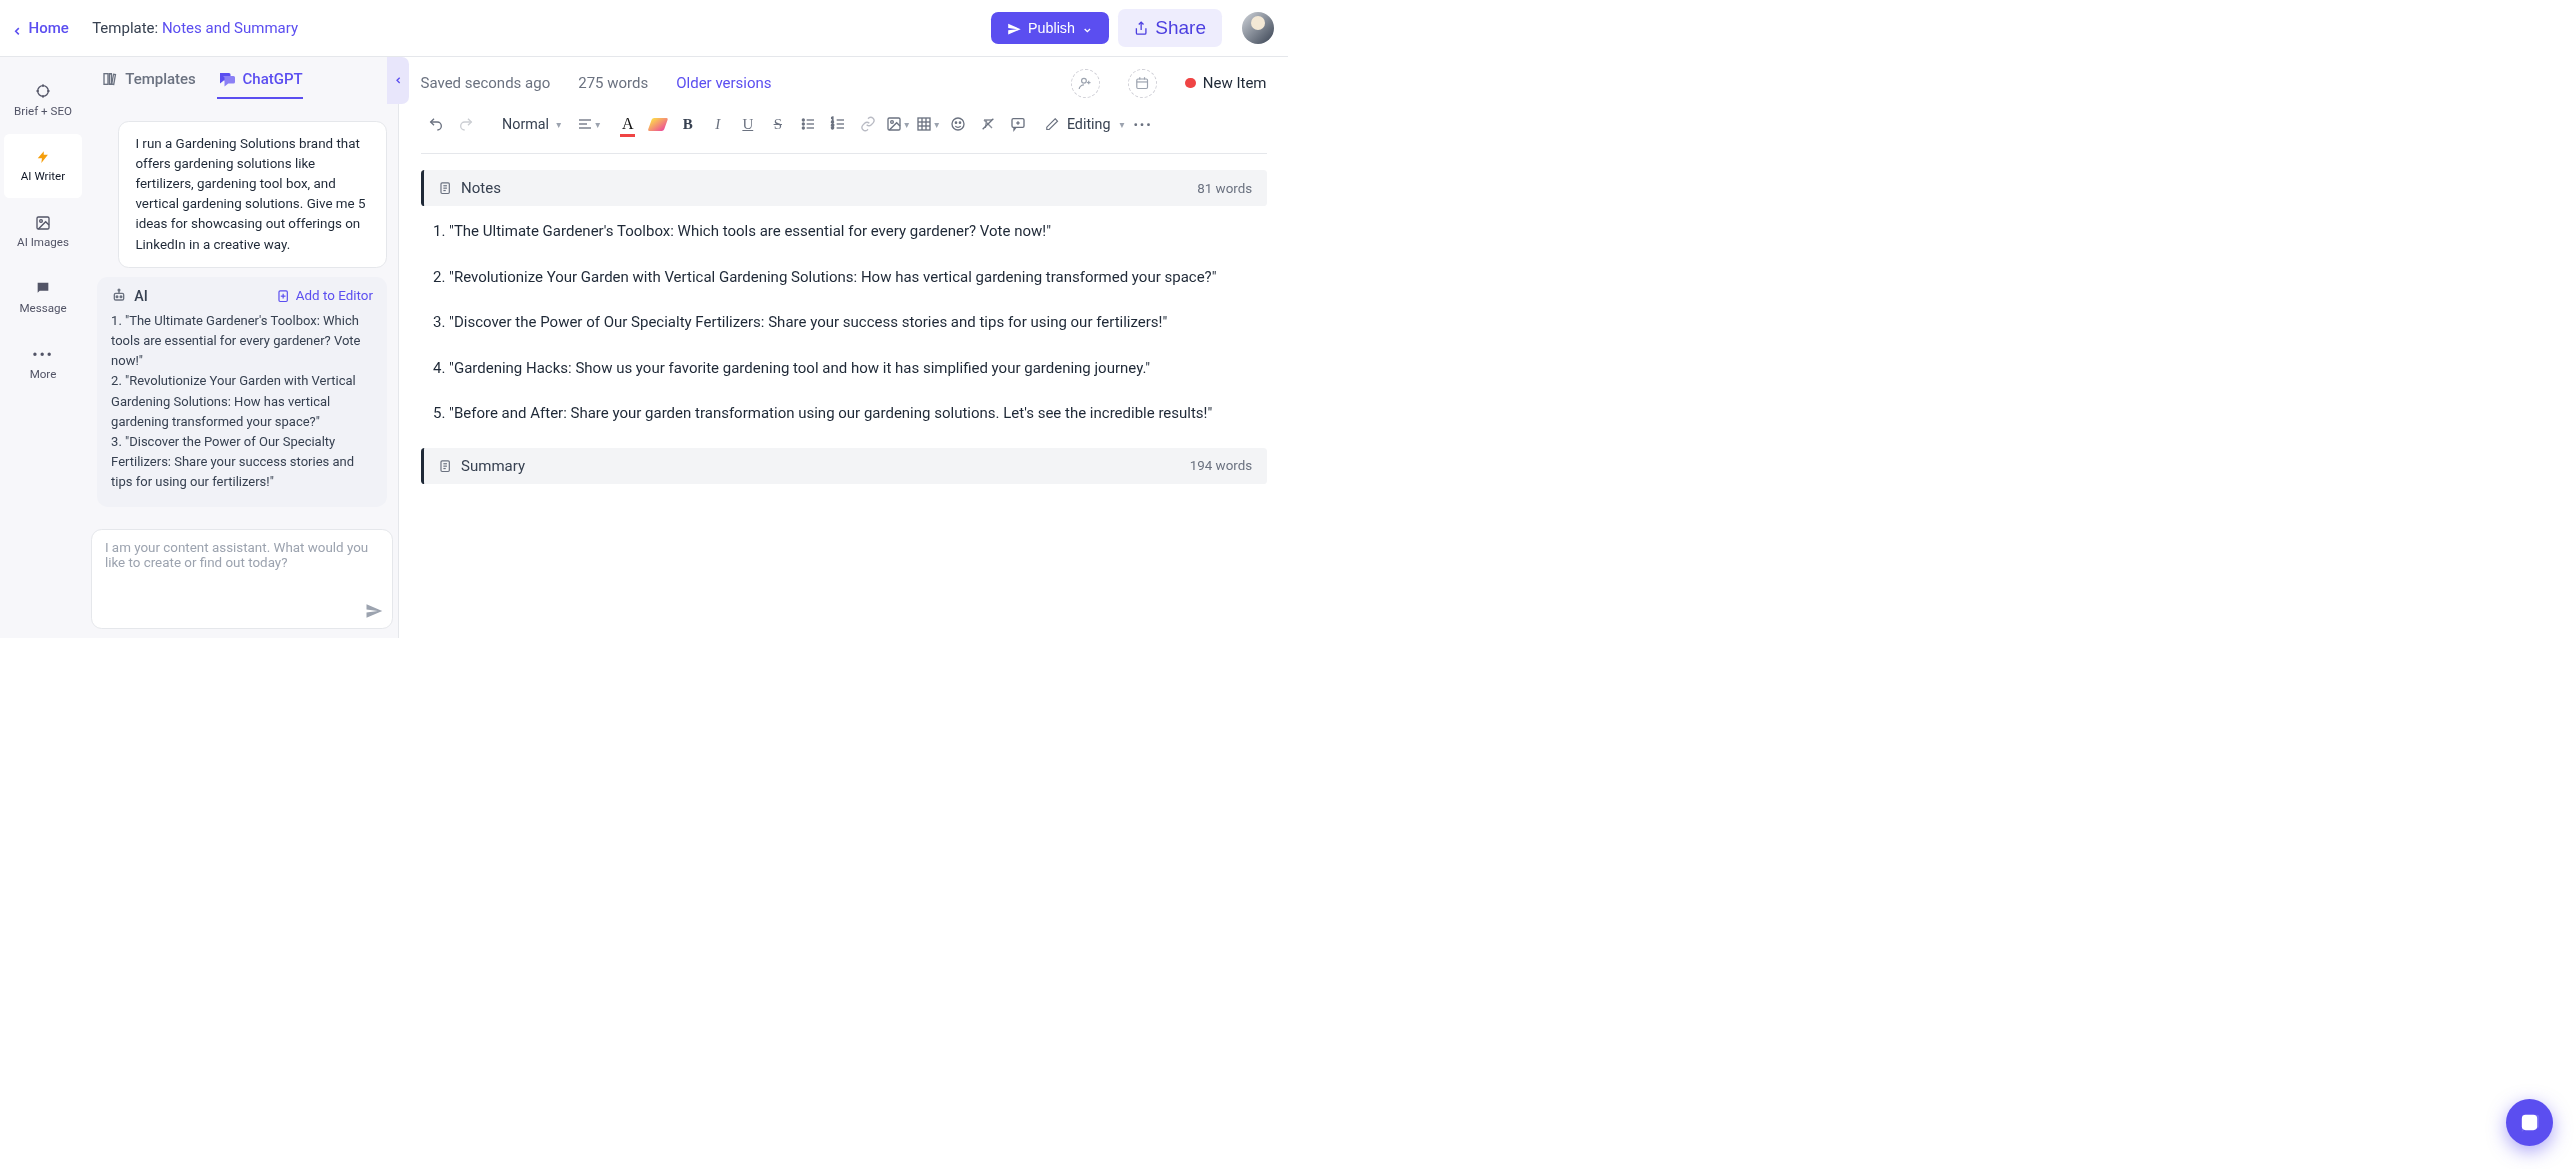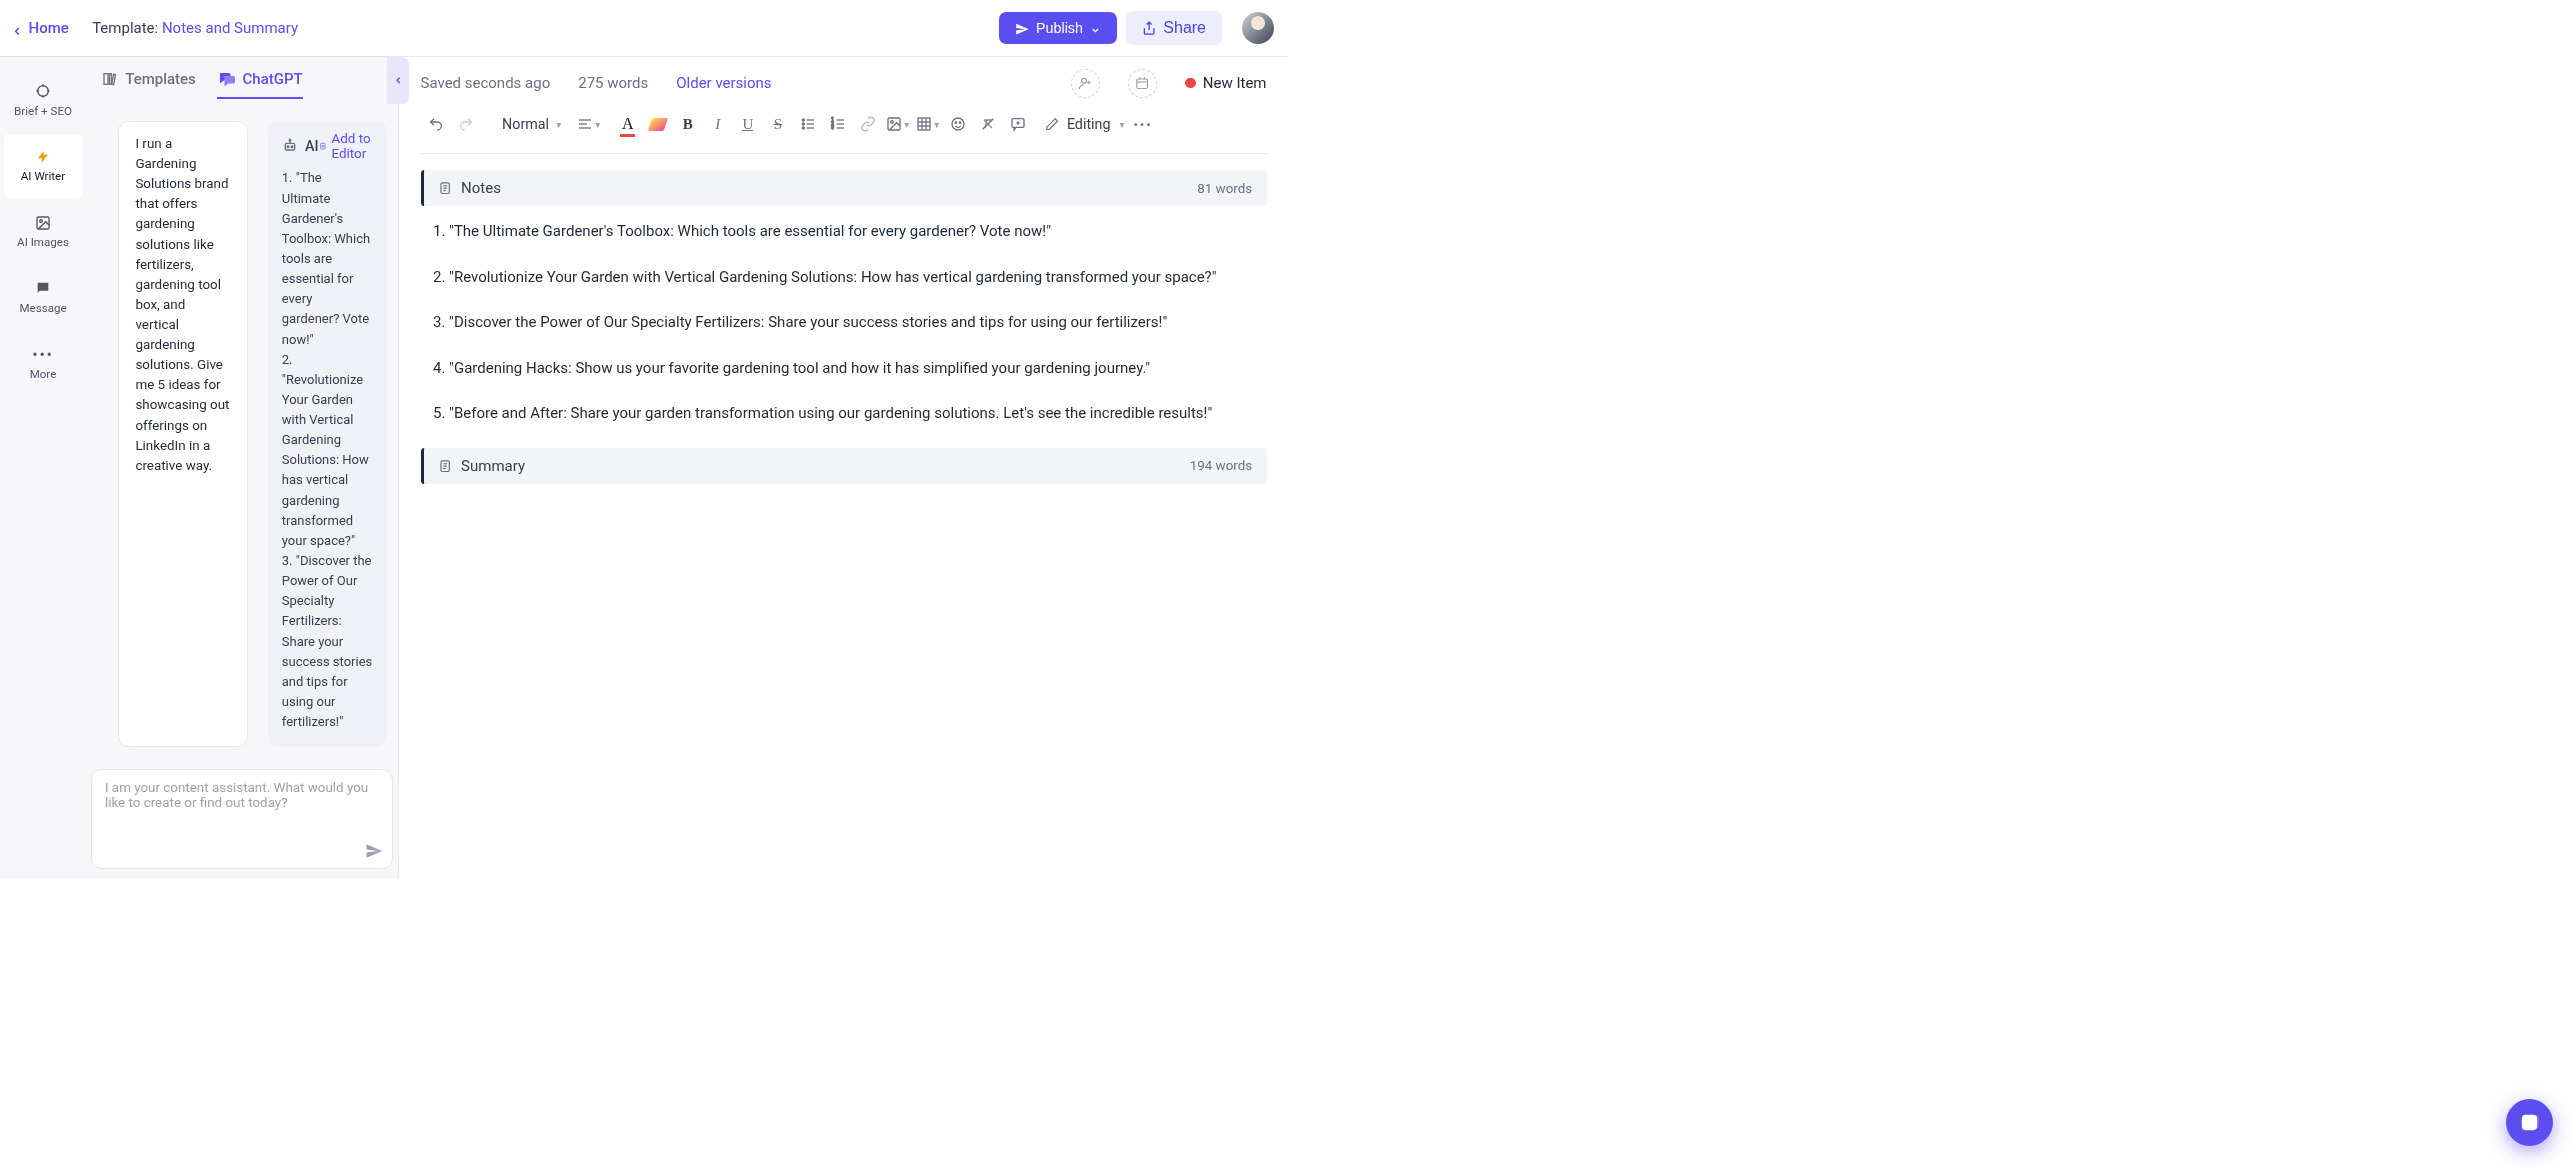--- a/index.html
+++ b/index.html
@@ -52,21 +52,21 @@
     gap: 7.2px;
     cursor: pointer;
     font-weight: 500;
   }
   .btn-share {
     background: #eeedfd;
     color: #4c3fe0;
     border: none;
     border-radius: 7.2px;
     padding: 8px 16px;
-    font-size: 16px;
+    font-size: 19px;
     display: flex;
     align-items: center;
     gap: 7.2px;
     cursor: pointer;
     font-weight: 500;
   }
   .avatar {
     width: 32px; height: 32px; border-radius: 50%;
     background: linear-gradient(135deg,#d1d5db,#374151);
     margin-left: 10.7px;
@@ -129,20 +129,21 @@
     cursor: pointer;
     border-bottom: 2.7px solid transparent;
     font-weight: 500;
   }
   .chat-tab.active { color: #5b4ef0; border-bottom-color: #5b4ef0; }
   .chat-body {
     flex: 1;
     overflow: hidden;
     padding: 9px 5.4px;
     display: flex;
+    flex-direction: column;
     gap: 9px;
   }
   .user-bubble {
     background: #fff;
     border: 0.9px solid #e5e7eb;
     border-radius: 10.7px;
     padding: 12.5px 16px;
     margin: 0 5.4px 0 27px;
     font-size: 13.4px;
     color: #1f2937;

